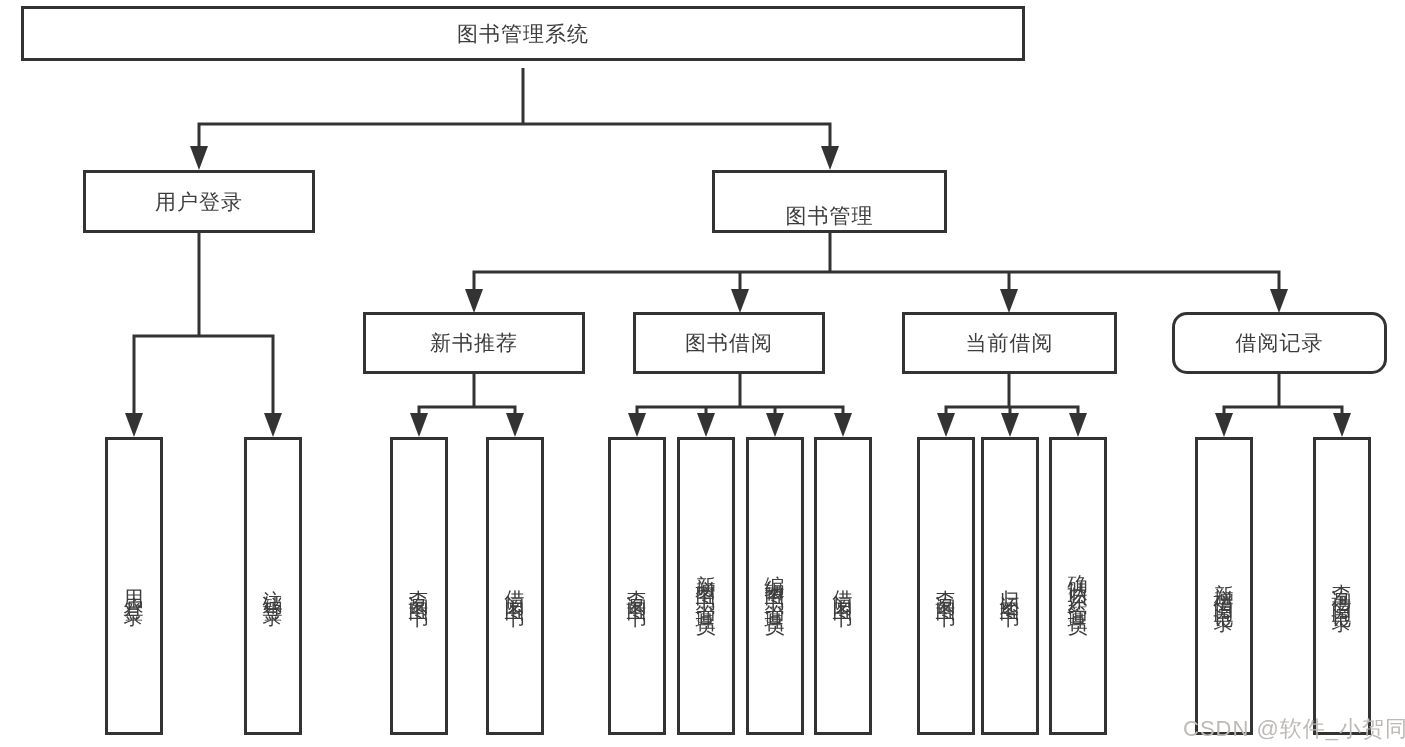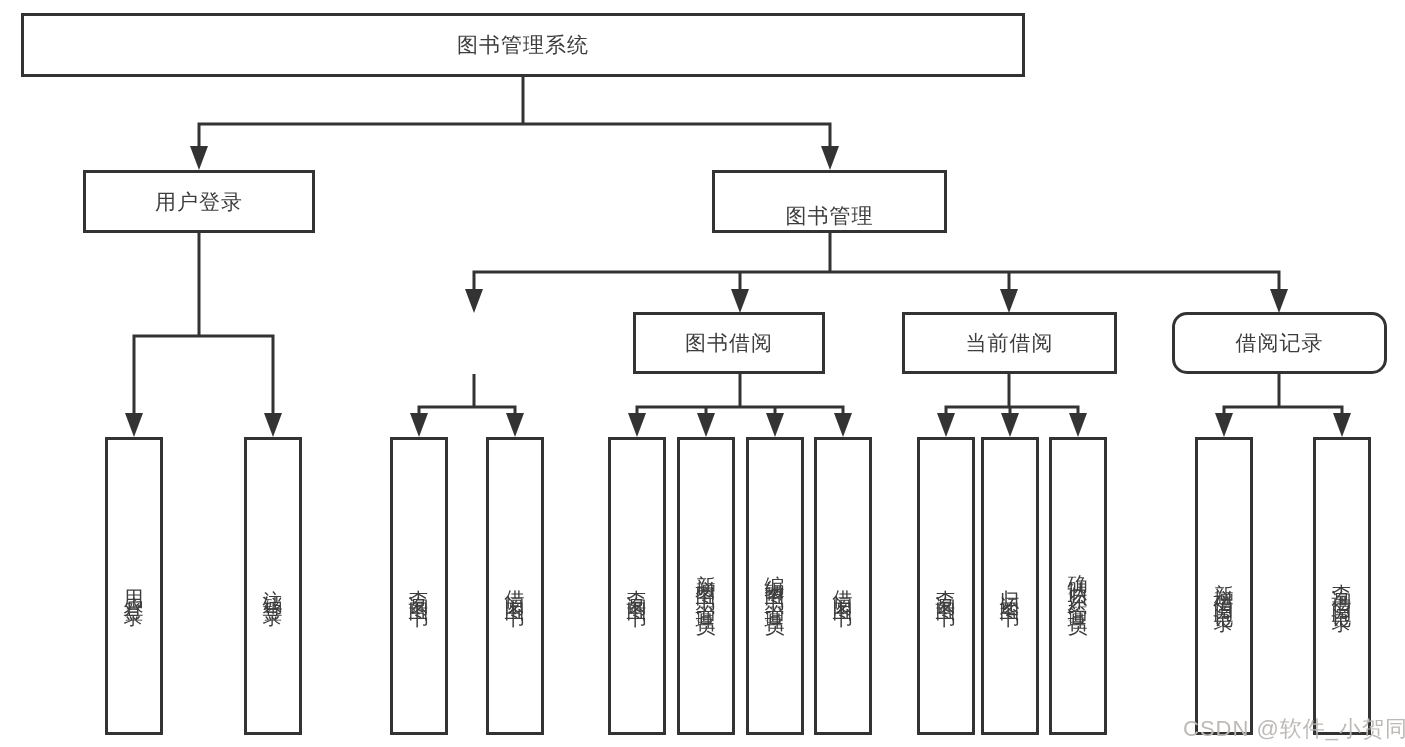--- a/index.html
+++ b/index.html
@@ -25,21 +25,21 @@
     border:3px solid var(--line);
     background:var(--bg);
     display:flex;align-items:center;justify-content:center;
     color:var(--text);
     z-index:2;
   }
   .node-h{
     font-size:21px;
     letter-spacing:1px;
   }
-  .root{left:21px;top:13px;width:1004px;height:64px;}
+  .root{left:21px;top:6px;width:1004px;height:55px;}
   .lvl2-left{left:83px;top:170px;width:232px;height:63px;}
   .lvl2-right{left:712px;top:170px;width:235px;height:63px;align-items:flex-end;}
   .lvl3{top:312px;height:62px;}
   .leaf{
     top:437px;width:58px;height:298px;
   }
   .vtext{
     writing-mode:vertical-rl;
     text-orientation:mixed;
     font-size:20px;
@@ -119,20 +119,23 @@
     <span>图书管理系统</span>
   </div>
 
   <div class="node node-h lvl2-left">
     <span>用户登录</span>
   </div>
   <div class="node node-h lvl2-right">
     <span>图书管理</span>
   </div>
 
+  <div class="node node-h lvl3" style="left:363px;width:222px;">
+    <span>新书推荐</span>
+  </div>
   <div class="node node-h lvl3" style="left:633px;width:192px;">
     <span>图书借阅</span>
   </div>
   <div class="node node-h lvl3" style="left:902px;width:215px;">
     <span>当前借阅</span>
   </div>
   <div class="node node-h lvl3" style="left:1172px;width:215px;border-radius:15px;">
     <span>借阅记录</span>
   </div>
 

